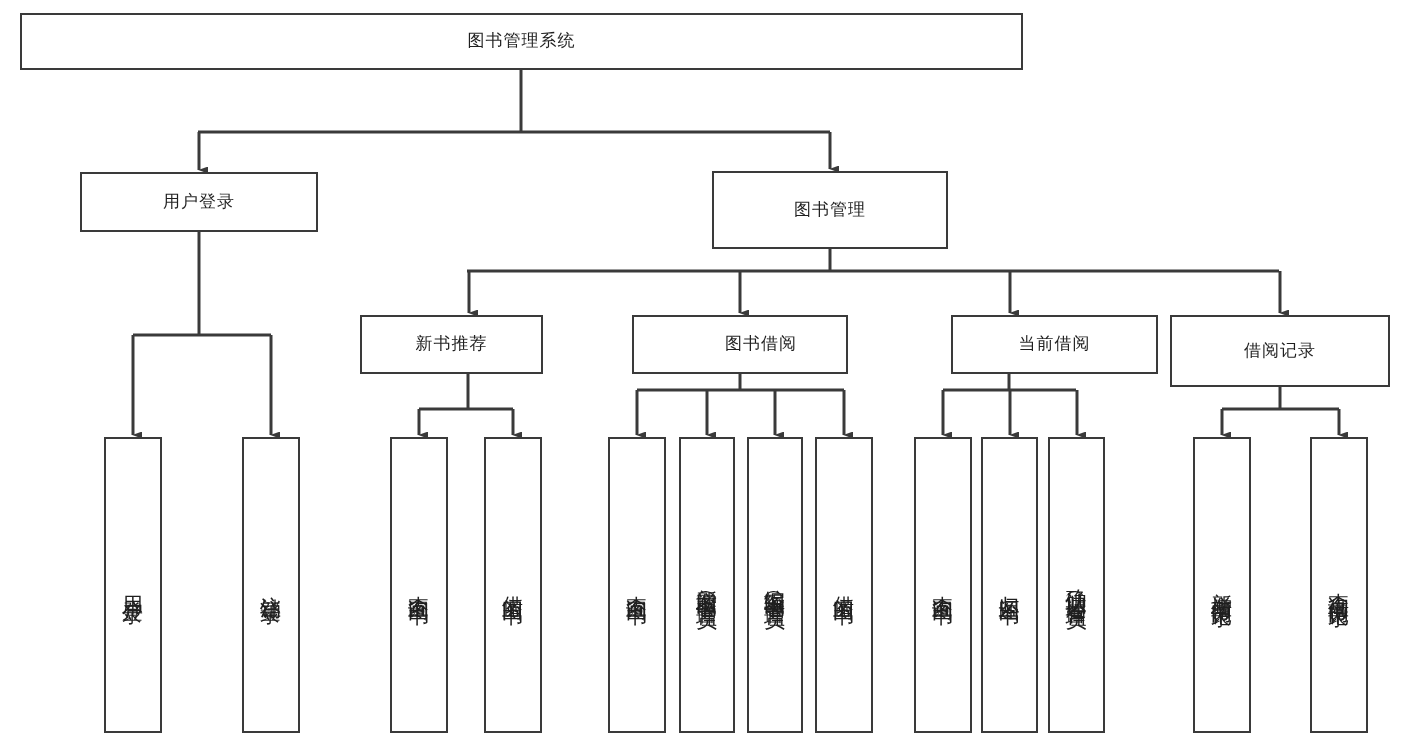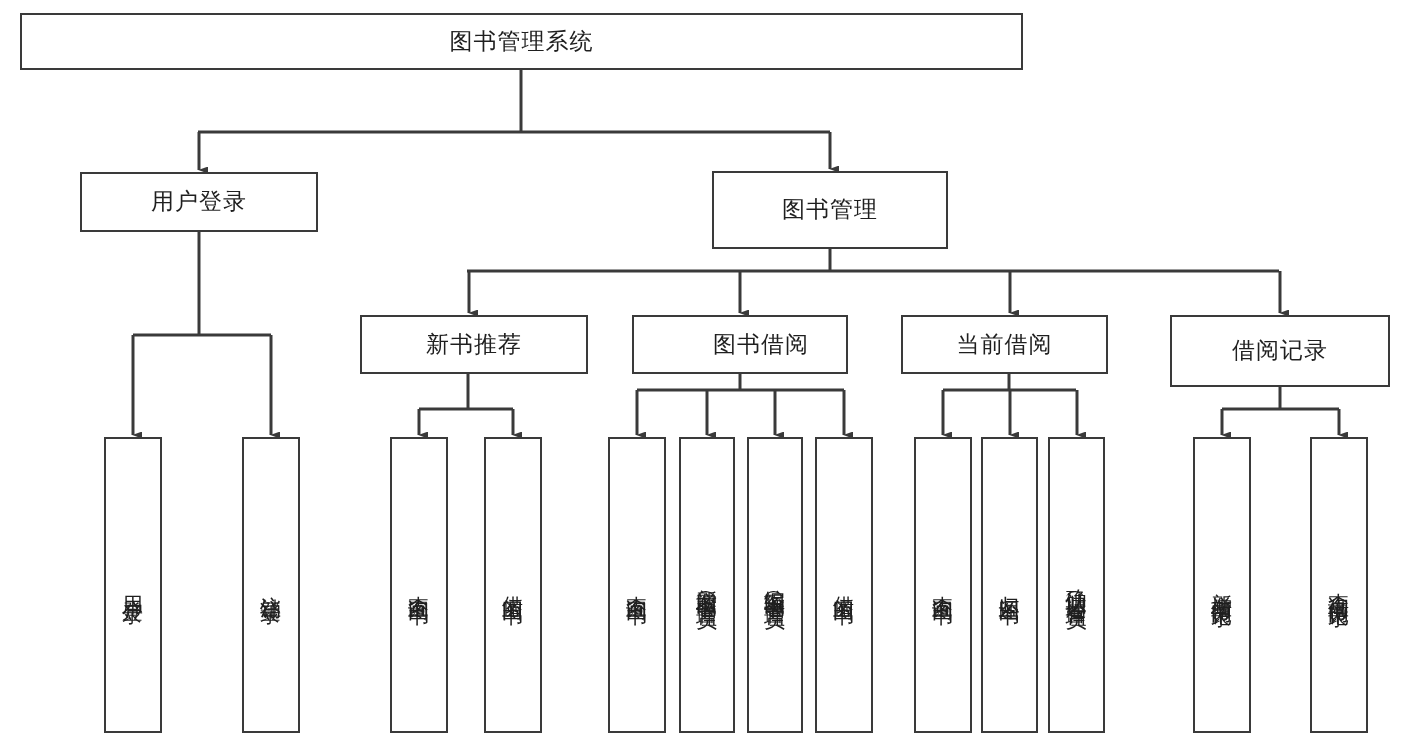--- a/index.html
+++ b/index.html
@@ -29,21 +29,21 @@
     position: absolute;
     box-sizing: border-box;
     background: #ffffff;
     border: 2px solid #3a3a3a;
     display: flex;
     align-items: center;
     justify-content: center;
     color: #1f1f1f;
   }
   .node .label {
-    font-size: 23px;
+    font-size: 17px;
     line-height: 1.18;
     letter-spacing: 1px;
     white-space: nowrap;
     text-align: center;
   }
   .node.vertical .label {
     writing-mode: vertical-rl;
     text-orientation: upright;
     letter-spacing: 3px;
     font-size: 21px;
@@ -110,27 +110,27 @@
   <div id="node-layer">
       <div class="node" style="left: 20px; top: 13px; width: 1003px; height: 57px;">
         <span class="label">图书管理系统</span>
       </div>
       <div class="node" style="left: 80px; top: 172px; width: 238px; height: 60px;">
         <span class="label">用户登录</span>
       </div>
       <div class="node" style="left: 712px; top: 171px; width: 236px; height: 78px;">
         <span class="label">图书管理</span>
       </div>
-      <div class="node" style="left: 360px; top: 315px; width: 228px; height: 59px;">
+      <div class="node" style="left: 360px; top: 315px; width: 183px; height: 59px;">
         <span class="label">新书推荐</span>
       </div>
       <div class="node" style="left: 632px; top: 315px; width: 216px; height: 59px; padding-left: 42px;">
         <span class="label">图书借阅</span>
       </div>
-      <div class="node" style="left: 901px; top: 315px; width: 207px; height: 59px;">
+      <div class="node" style="left: 951px; top: 315px; width: 207px; height: 59px;">
         <span class="label">当前借阅</span>
       </div>
       <div class="node" style="left: 1170px; top: 315px; width: 220px; height: 72px;">
         <span class="label">借阅记录</span>
       </div>
       <div class="node vertical" style="left: 104px; top: 437px; width: 58px; height: 296px;">
         <span class="label">用户登录</span>
       </div>
       <div class="node vertical" style="left: 242px; top: 437px; width: 58px; height: 296px;">
         <span class="label">注销登录</span>

